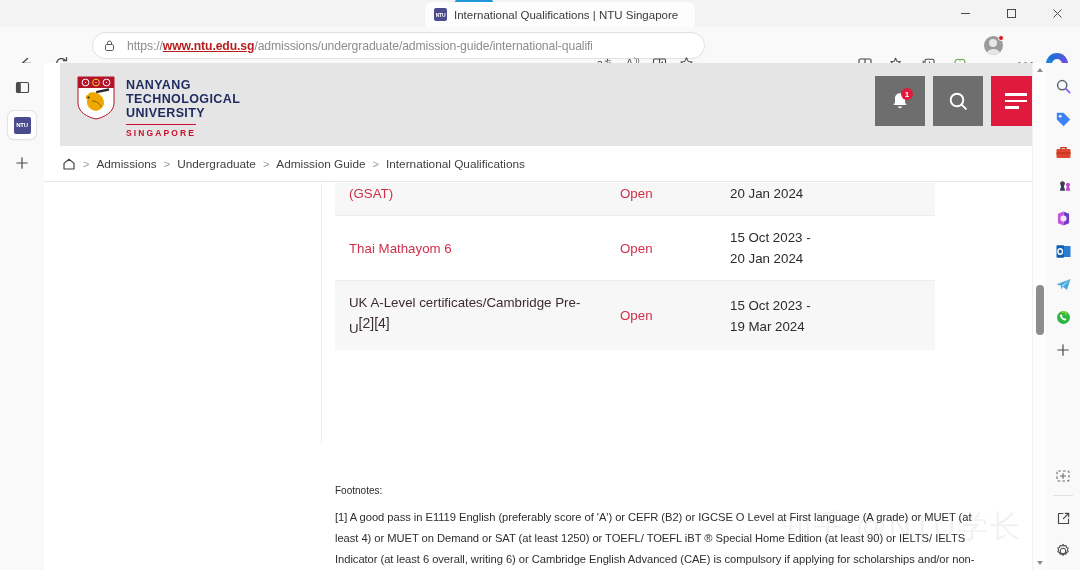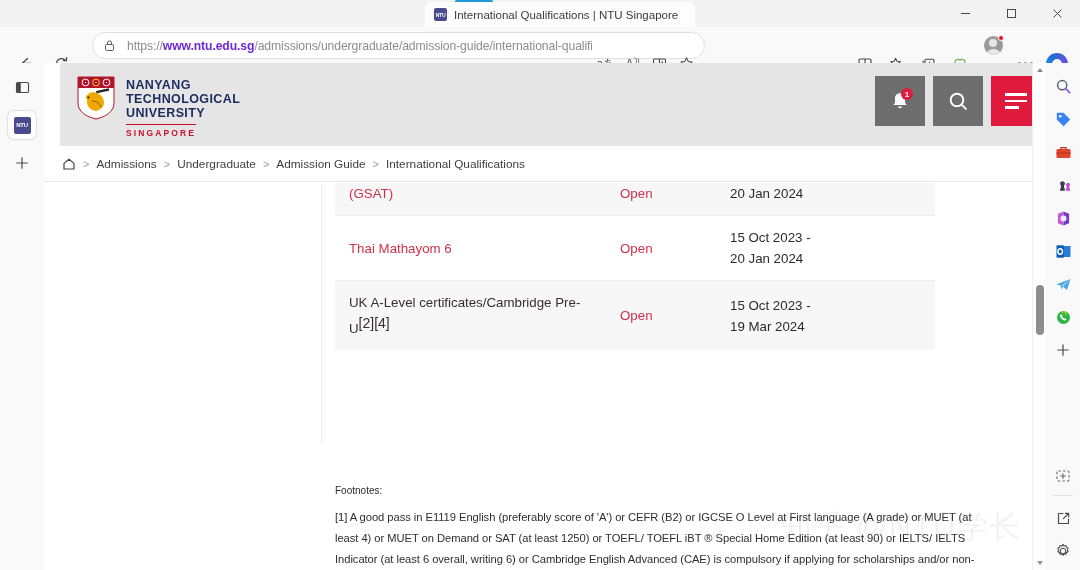--- a/index.html
+++ b/index.html
@@ -57,21 +57,21 @@
   .omnibox {
     position: absolute; left: 92px; top: 32px; width: 613px; height: 27px;
     background: #ffffff; border: 1px solid #e0e0e0; border-radius: 14px;
     display: flex; align-items: center; padding: 0 4px 0 10px;
   }
   .omnibox .lock { width: 16px; flex: 0 0 auto; color: #5b5b5b; display:flex; align-items:center;}
   .urltext {
     flex: 1 1 auto; font-size: 12.2px; color: #8d8d8d; white-space: nowrap;
     overflow: hidden; margin-left: 8px; letter-spacing: -0.1px;
   }
-  .urltext b { color: #6d28d9; font-weight: 600; }
+  .urltext b { color: #b91c1c; font-weight: 600; text-decoration: underline; }
   .omni-icons { display: flex; align-items: center; flex: 0 0 auto; }
   .omni-icons .tb-btn { width: 27px; height: 24px; }
   .tb-right {
     position: absolute; right: 8px; top: 31px; height: 29px;
     display: flex; align-items: center; gap: 2px;
   }
   .avatar-wrap { position: relative; width: 30px; height: 28px;
     display:flex; align-items:center; justify-content:center;}
   .avatar {
     width: 19px; height: 19px; border-radius: 50%; background: #9b9b9b;

